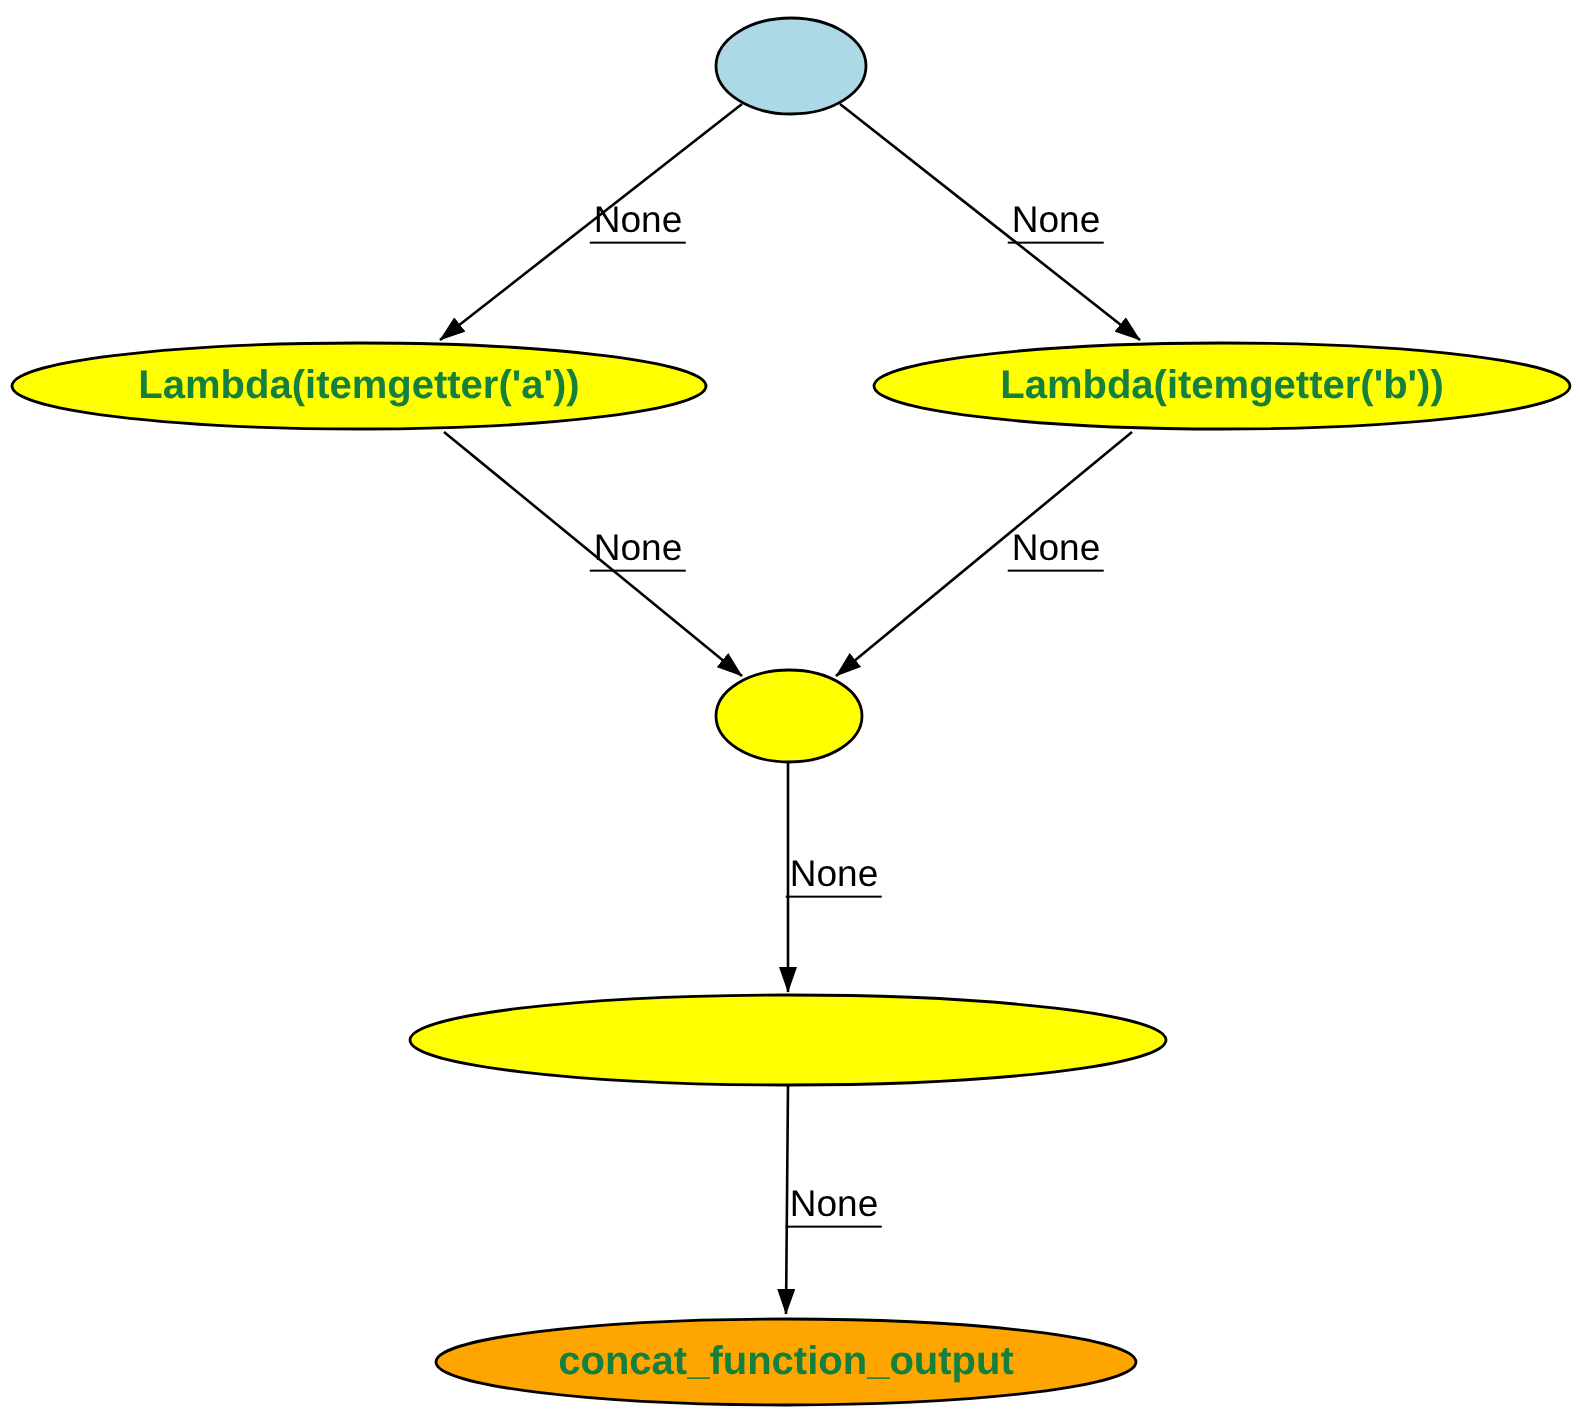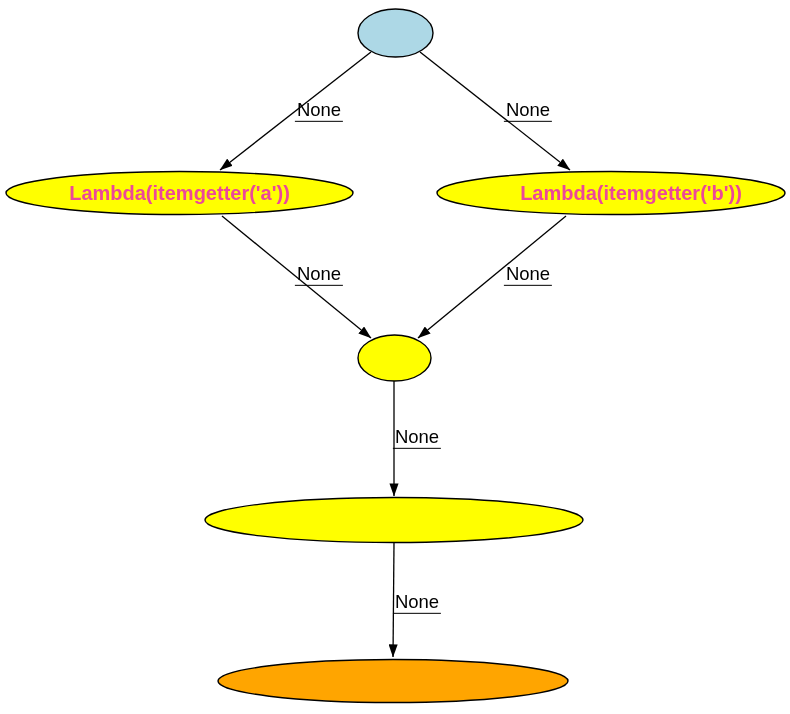--- a/index.html
+++ b/index.html
@@ -27,21 +27,21 @@
     top: 0;
     width: 100%;
     height: 100%;
     pointer-events: none;
   }
   .node-label {
     position: absolute;
     transform: translate(-50%, -50%);
     font-size: 20px;
     font-weight: bold;
-    color: #ec4899;
+    color: #15803d;
     white-space: nowrap;
     line-height: 1.1;
   }
   .edge-label {
     position: absolute;
     transform: translate(-50%, -50%);
     font-size: 18.5px;
     font-weight: normal;
     color: #000000;
     white-space: nowrap;
@@ -78,15 +78,16 @@
       </g>
   </svg>
   <div id="label-layer">
       <div class="edge-label" style="left: 319px; top: 111px;">None</div>
       <div class="edge-label" style="left: 528px; top: 111px;">None</div>
       <div class="edge-label" style="left: 319px; top: 275px;">None</div>
       <div class="edge-label" style="left: 528px; top: 275px;">None</div>
       <div class="edge-label" style="left: 417px; top: 438px;">None</div>
       <div class="edge-label" style="left: 417px; top: 603px;">None</div>
       <div class="node-label" style="left: 179.5px; top: 193px;">Lambda(itemgetter('a'))</div>
-      <div class="node-label" style="left: 611px; top: 193px; margin-left: 20px;">Lambda(itemgetter('b'))</div>
+      <div class="node-label" style="left: 611px; top: 193px;">Lambda(itemgetter('b'))</div>
+      <div class="node-label" style="left: 393px; top: 681px;">concat_function_output</div>
     </div>
 </div>
 
 </body></html>

